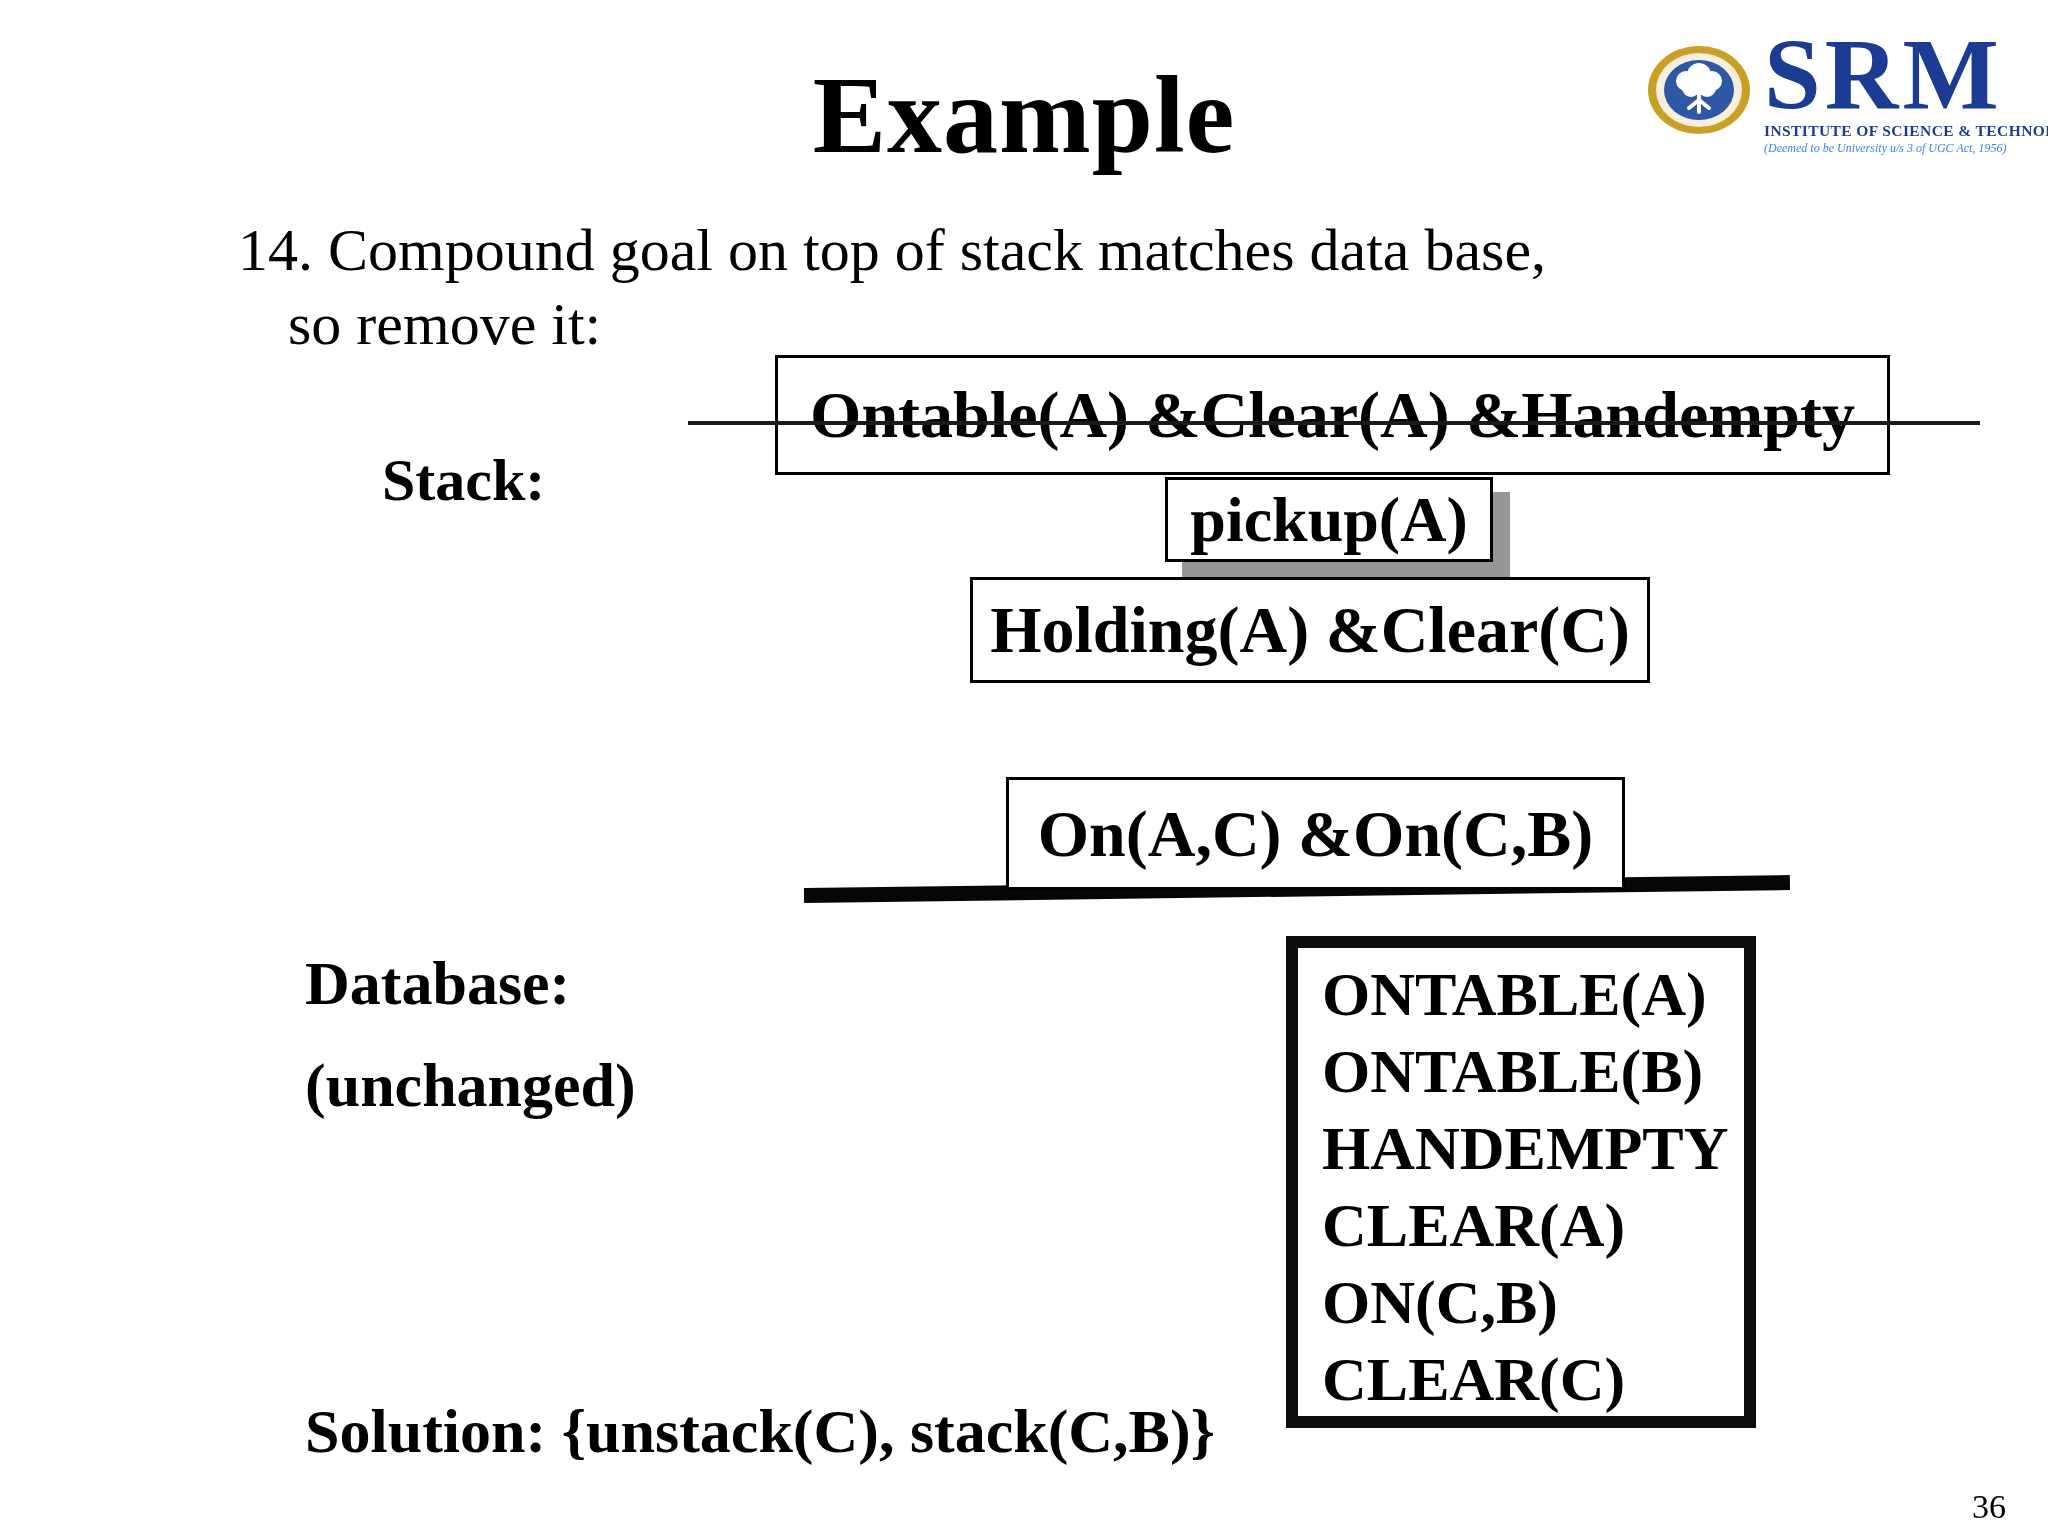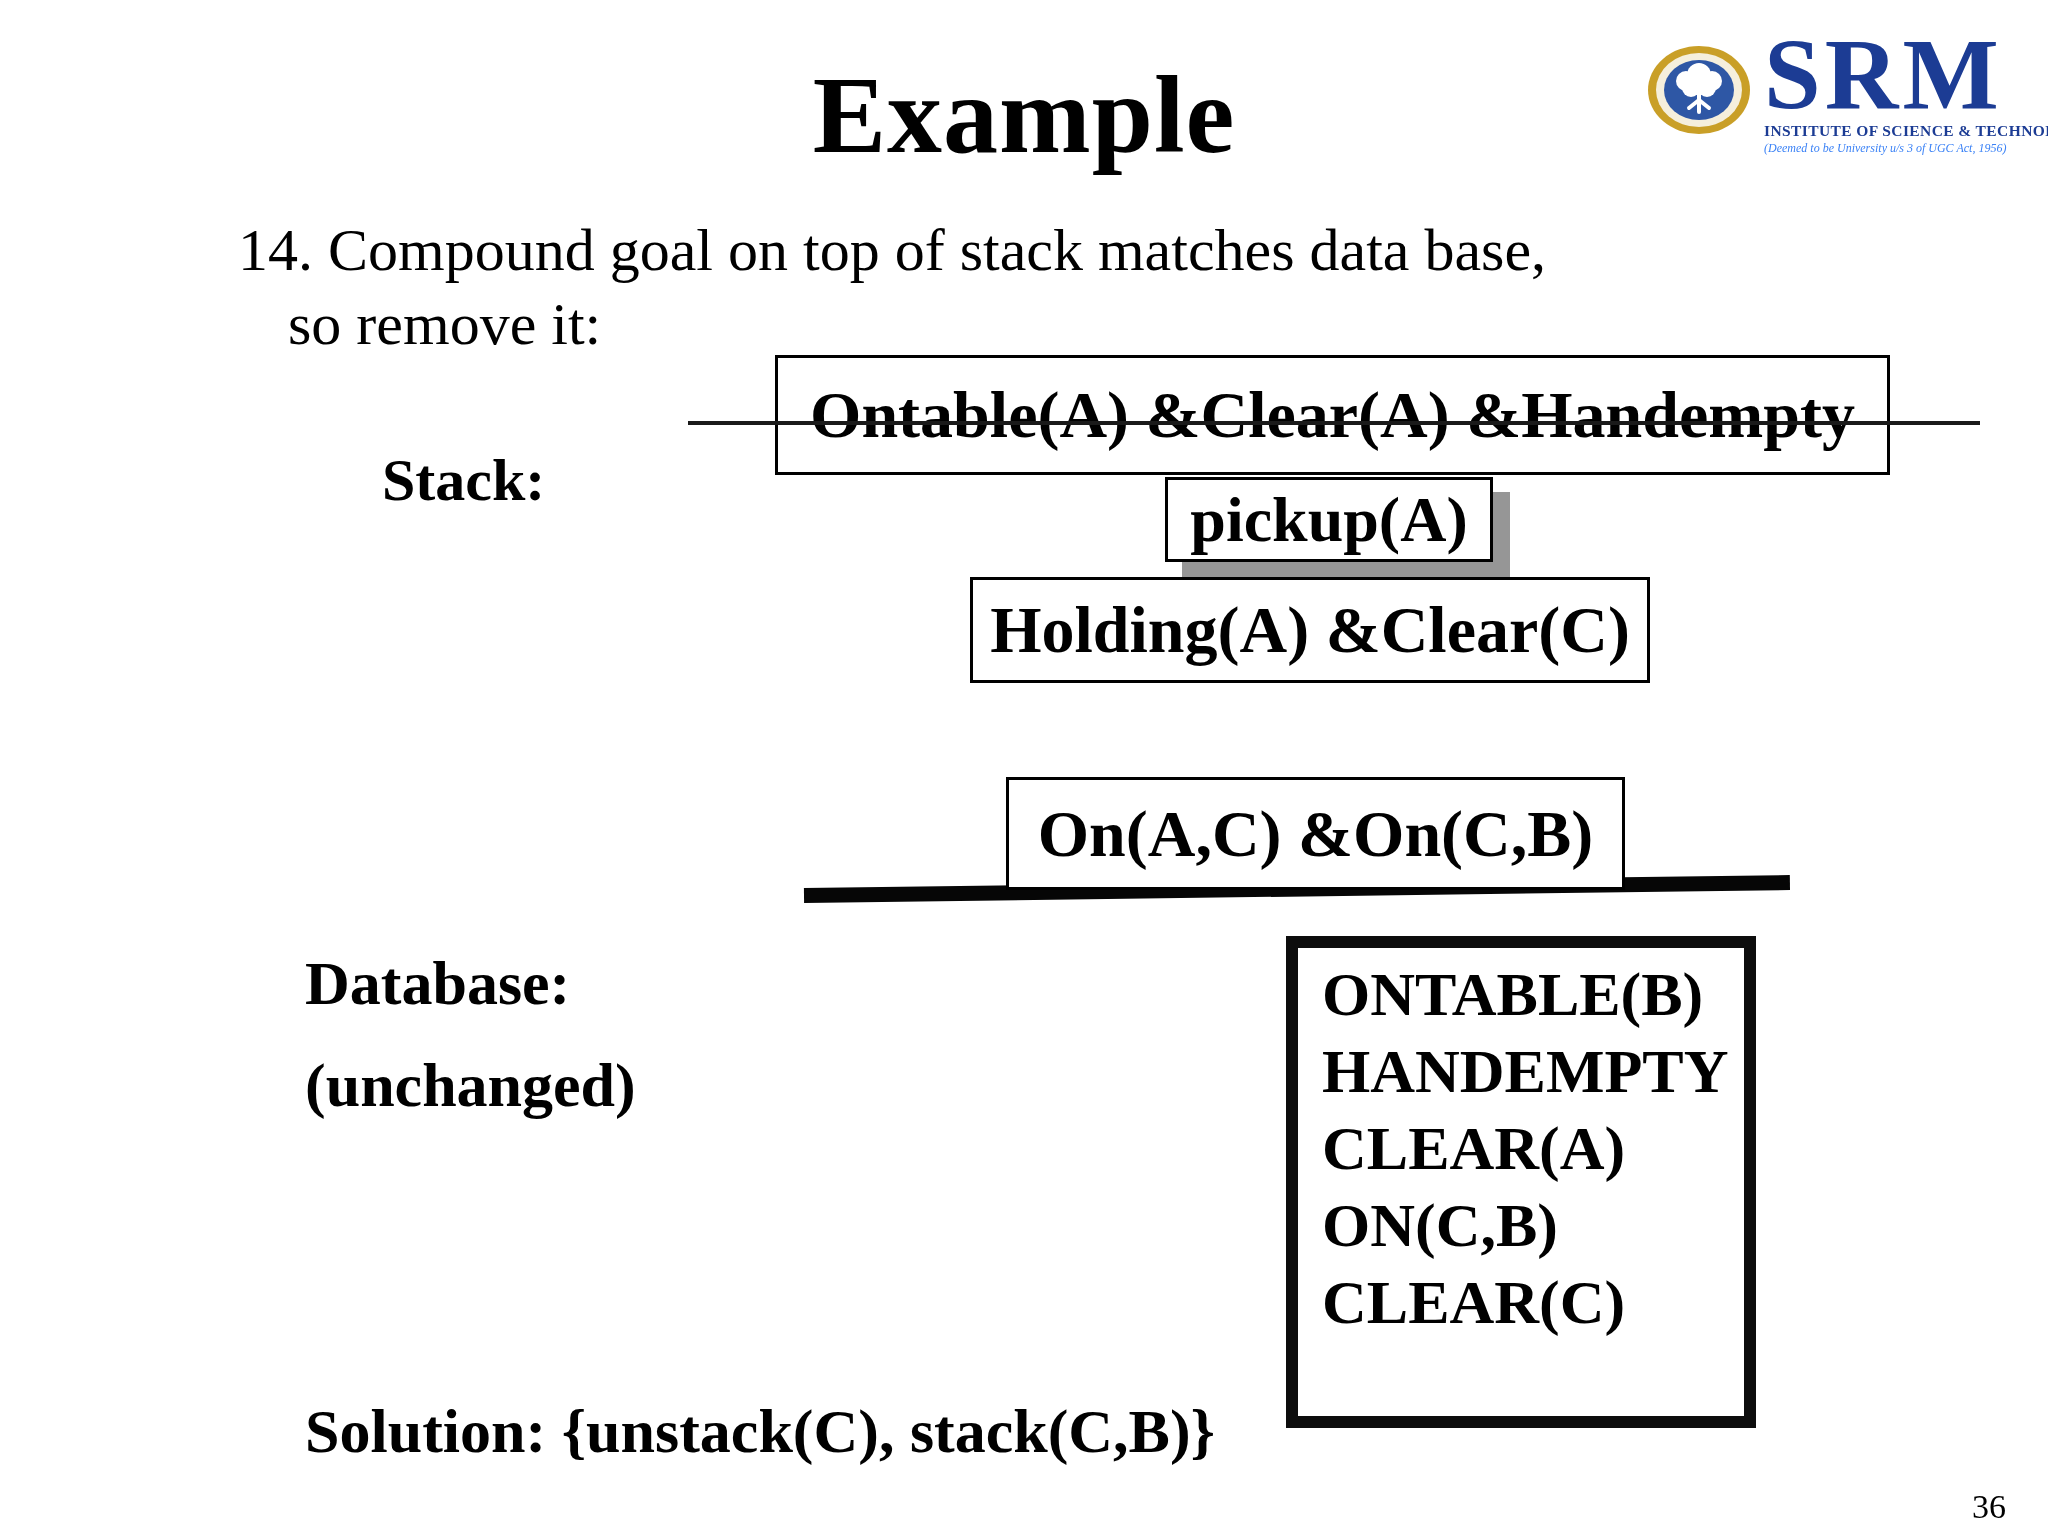--- a/index.html
+++ b/index.html
@@ -106,20 +106,21 @@
   <div class="strike-line"></div>
   <div class="gbox box-pickup">pickup(A)</div>
   <div class="gbox box-holding">Holding(A) &amp;Clear(C)</div>
   <div class="gbox box-on">On(A,C) &amp;On(C,B)</div>
   <div class="base-line"></div>
 
   <div class="db-label">Database:</div>
   <div class="db-note">(unchanged)</div>
 
   <div class="db-box">
+    <div class="db-fact">ONTABLE(A)</div>
     <div class="db-fact">ONTABLE(B)</div>
     <div class="db-fact">HANDEMPTY</div>
     <div class="db-fact">CLEAR(A)</div>
     <div class="db-fact">ON(C,B)</div>
     <div class="db-fact">CLEAR(C)</div>
   </div>
 
   <div class="solution">Solution: {unstack(C), stack(C,B)}</div>
 
   <div class="page-number">36</div>

